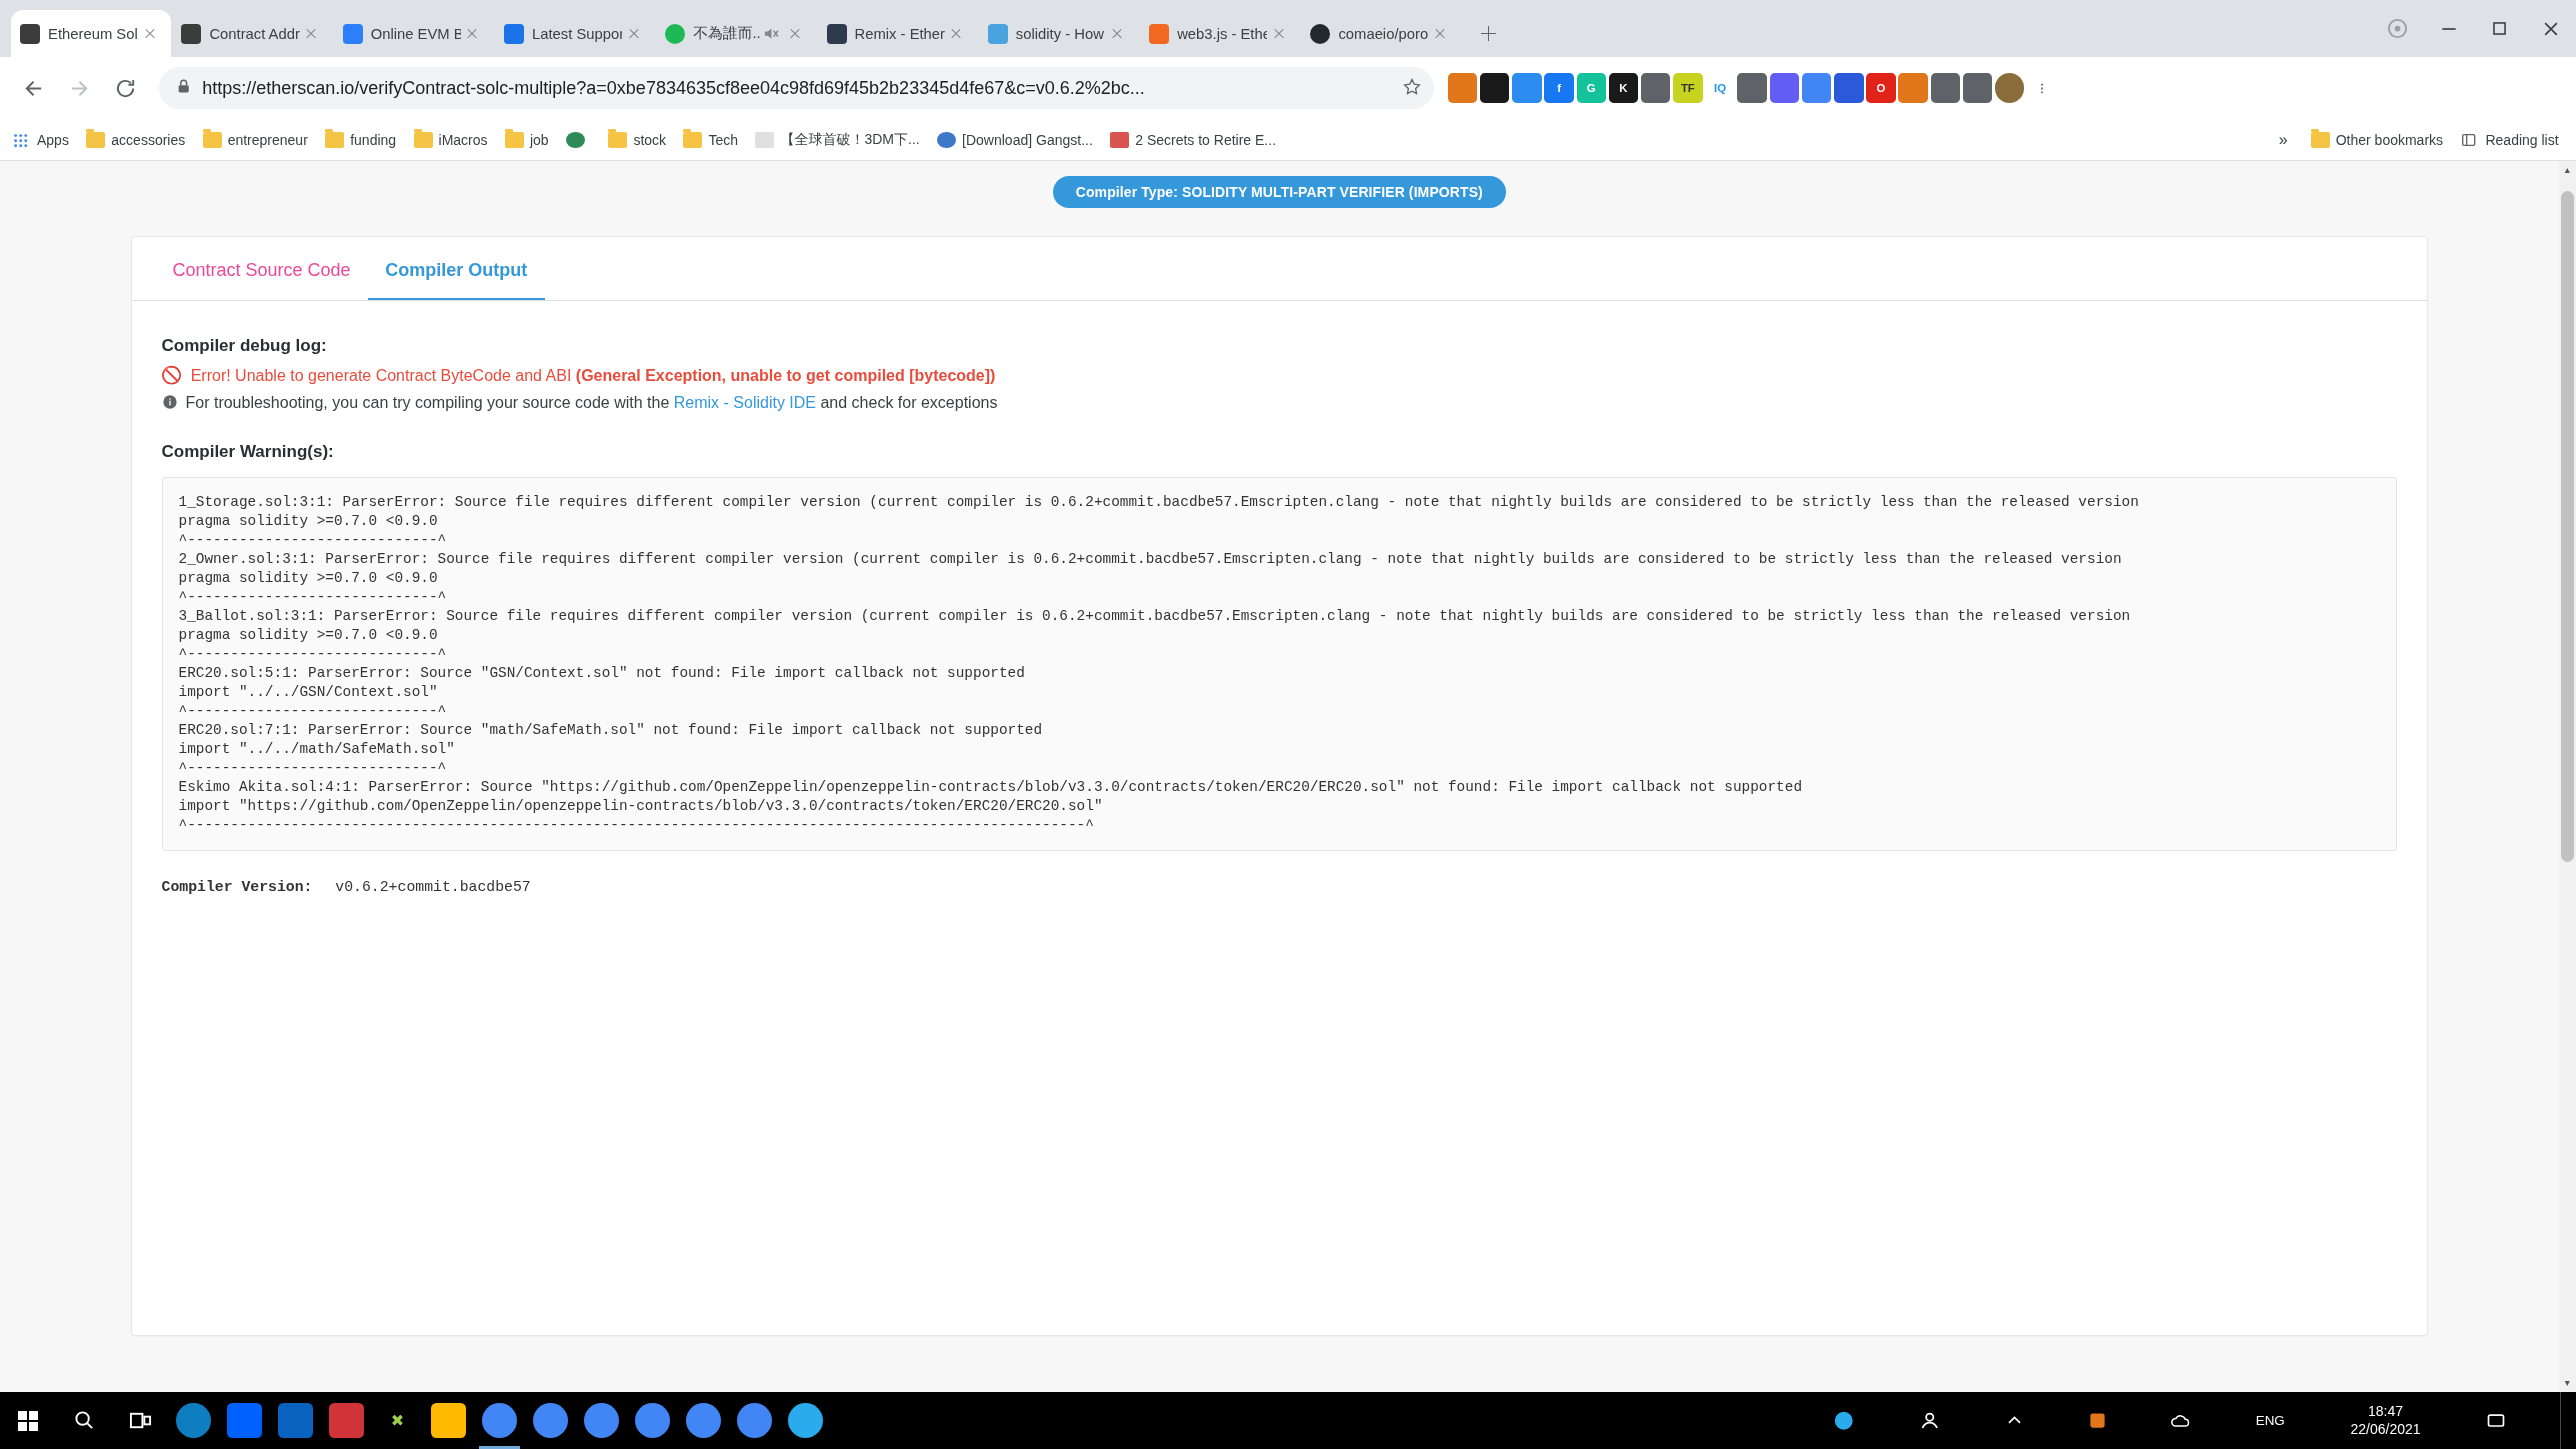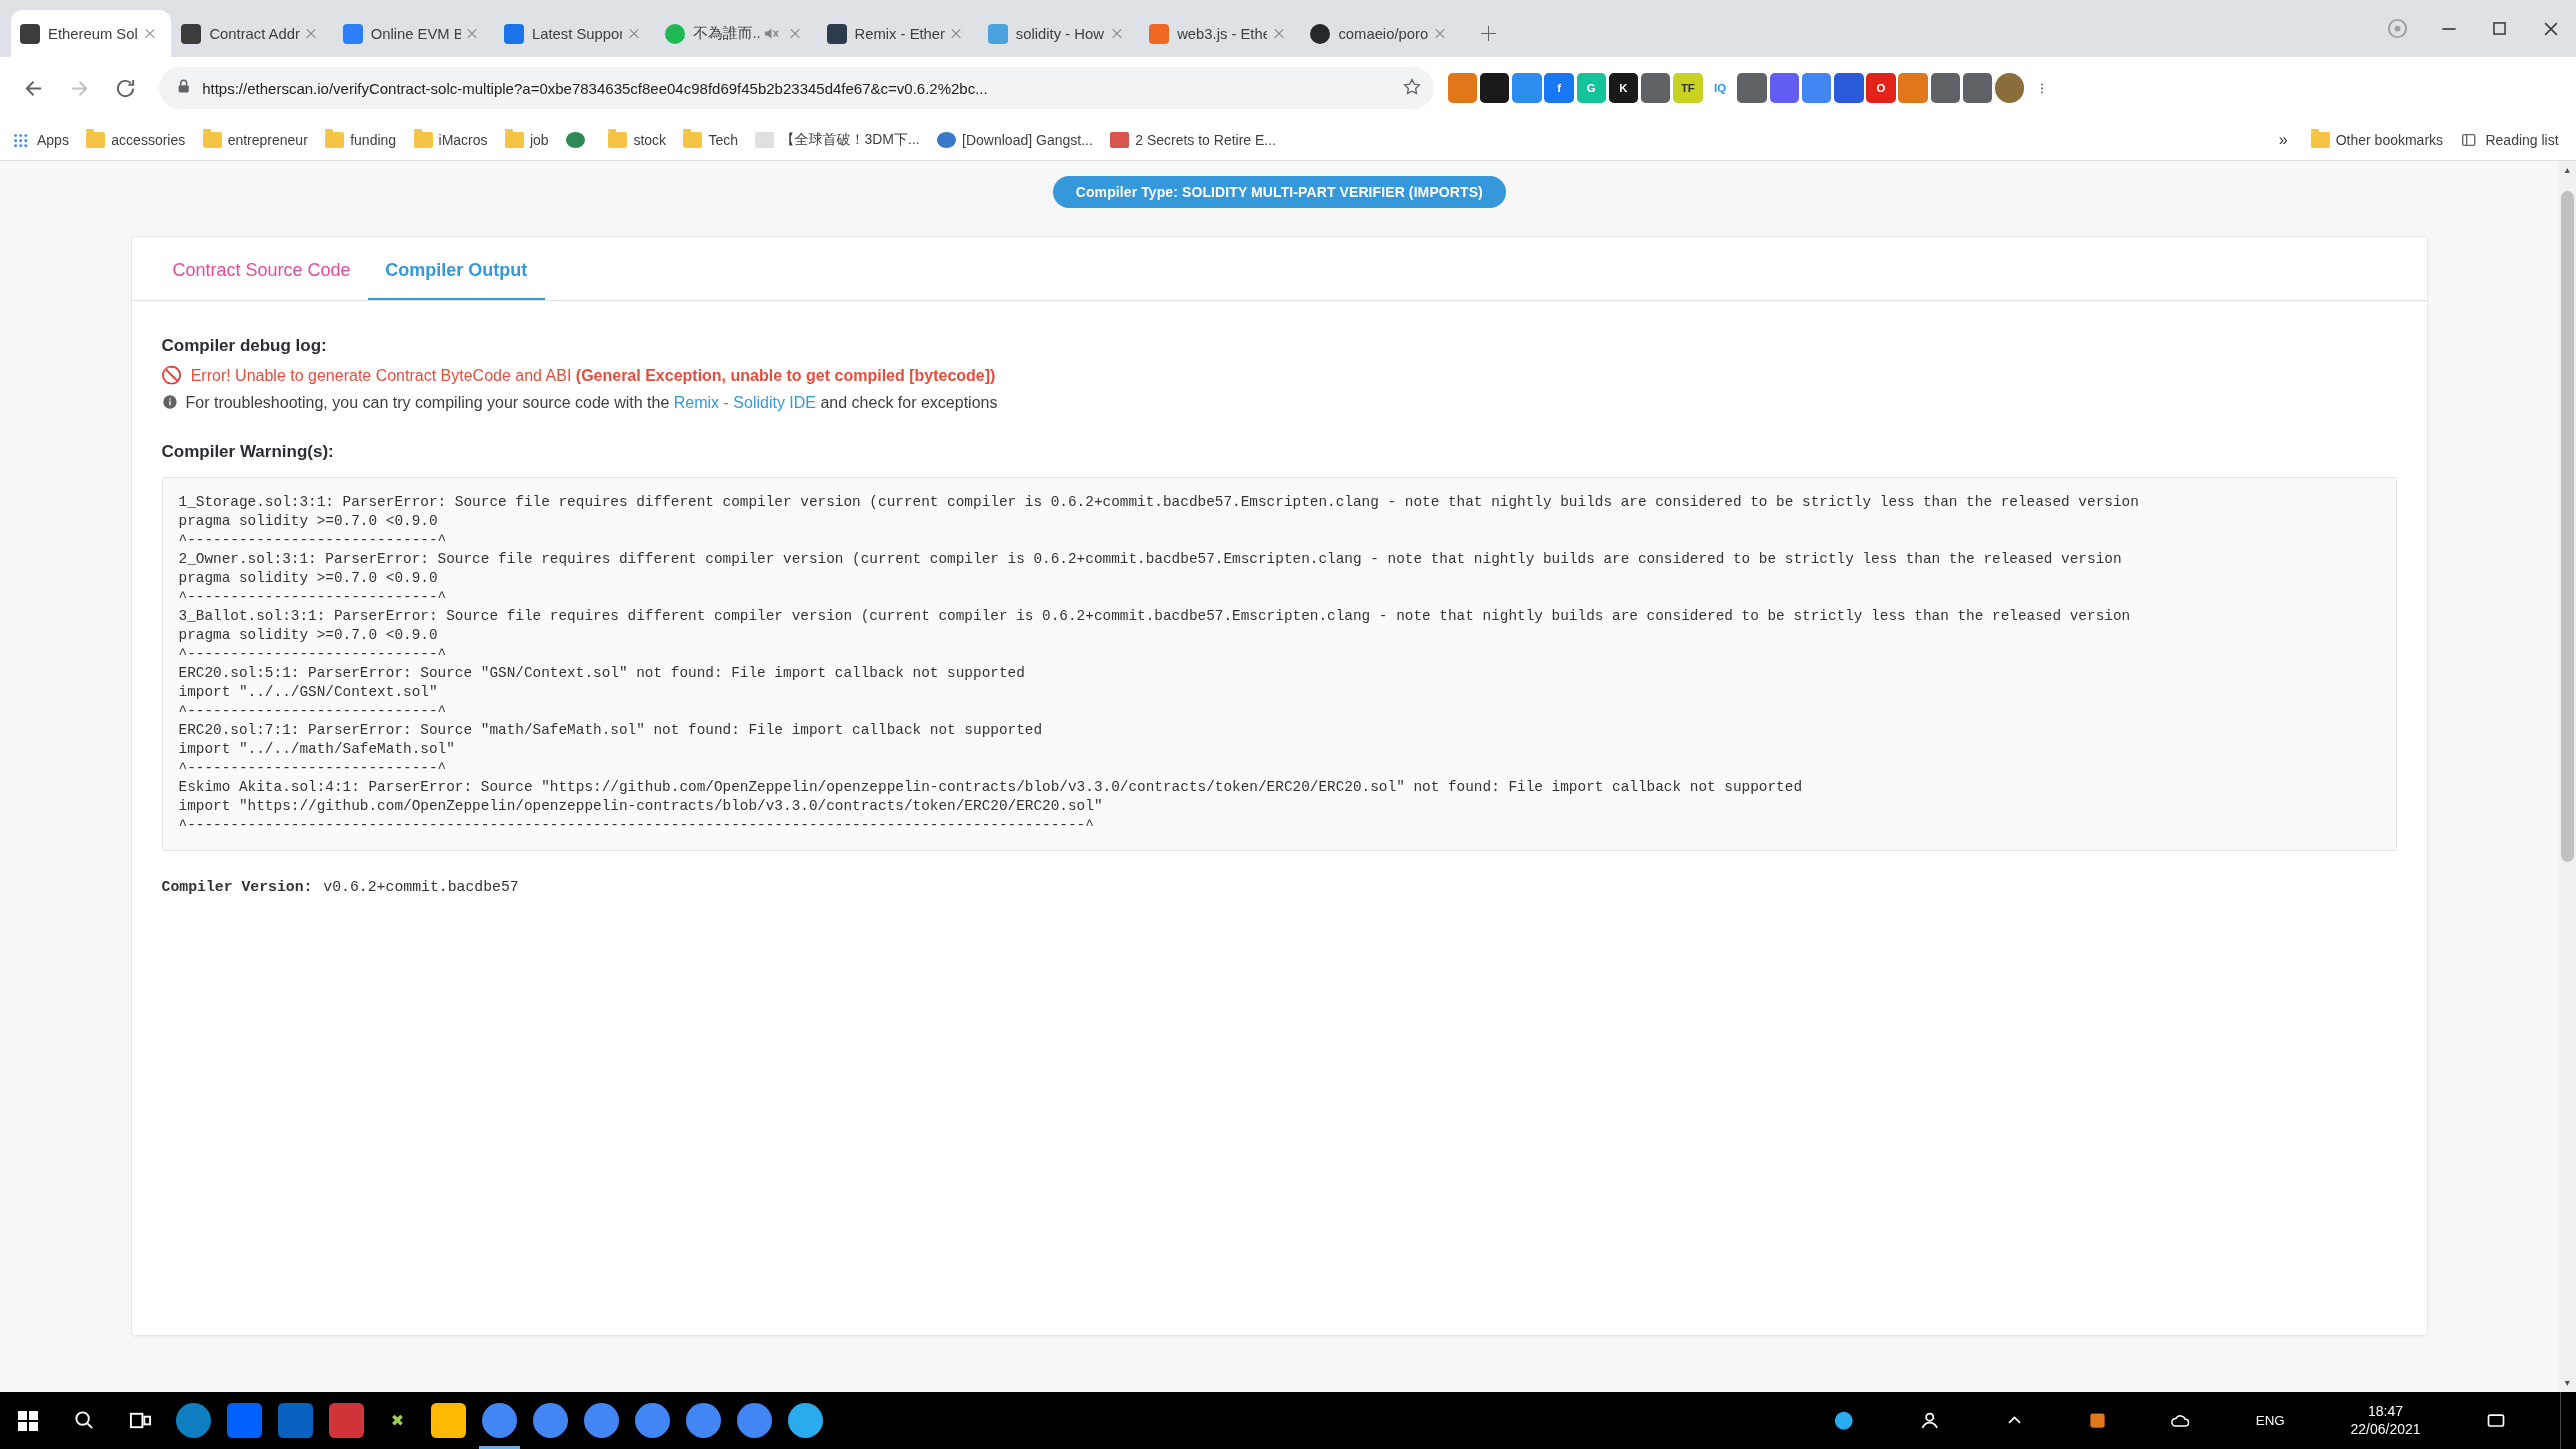--- a/index.html
+++ b/index.html
@@ -43,21 +43,21 @@
 
   
   .toolbar { height:62px; background:#ffffff; display:flex; align-items:center; padding:0 12px; }
   .navbtn { width:42px; height:42px; display:flex; align-items:center; justify-content:center; border-radius:50%; margin-right:4px; }
   .omnibox {
     flex:1 1 auto; height:42px; background:#f1f3f4; border-radius:21.5px;
     display:flex; align-items:center; padding:0 12px; margin:0 9.4px; max-width:1275px;
   }
   .omnibox .lock { margin:0 9.4px 0 4px; }
   .urltext {
-    flex:1 1 auto; font-size:15px; color:#202124; white-space:nowrap; overflow:hidden;
+    flex:1 1 auto; font-size:18px; color:#202124; white-space:nowrap; overflow:hidden;
     font-family:"Liberation Sans", sans-serif;
   }
   .star { margin-left:9.4px; }
   .exticons { display:flex; align-items:center; gap:2.7px; padding-left:4px; }
   .exticon { width:29.5px; height:29.5px; border-radius:4.7px; display:flex; align-items:center; justify-content:center; font-size:11.4px; color:#fff; font-weight:bold; }
 
   
   .bookmarks { height:42px; background:#ffffff; display:flex; align-items:center; padding:0 12px; font-size:14px; color:#3c4043; border-bottom:0.7px solid #e0e0e0; }
   .bm { display:flex; align-items:center; margin-right:17.4px; white-space:nowrap; }
   .bm .bicon { width:19px; height:16px; margin-right:6px; border-radius:2px; flex:0 0 19px; }
@@ -400,21 +400,21 @@
 ^-----------------------------^
 ERC20.sol:7:1: ParserError: Source "math/SafeMath.sol" not found: File import callback not supported
 import "../../math/SafeMath.sol"
 ^-----------------------------^
 Eskimo Akita.sol:4:1: ParserError: Source "https://github.com/OpenZeppelin/openzeppelin-contracts/blob/v3.3.0/contracts/token/ERC20/ERC20.sol" not found: File import callback not supported
 import "https://github.com/OpenZeppelin/openzeppelin-contracts/blob/v3.3.0/contracts/token/ERC20/ERC20.sol"
 ^--------------------------------------------------------------------------------------------------------^</div>
 
           <div class="cver">
             <b>Compiler Version:</b>
-            <span style="margin-left:2px">v0.6.2+commit.bacdbe57</span>
+            <span style="margin-left:14px">v0.6.2+commit.bacdbe57</span>
           </div>
         </div>
       </div>
     </div>
 
     <div class="vscroll">
       <div class="vsarrow" style="top:0">▲</div>
       <div class="vthumb" style="top:29.5px;height:671px"></div>
       <div class="vsarrow" style="bottom:0">▼</div>
     </div>

